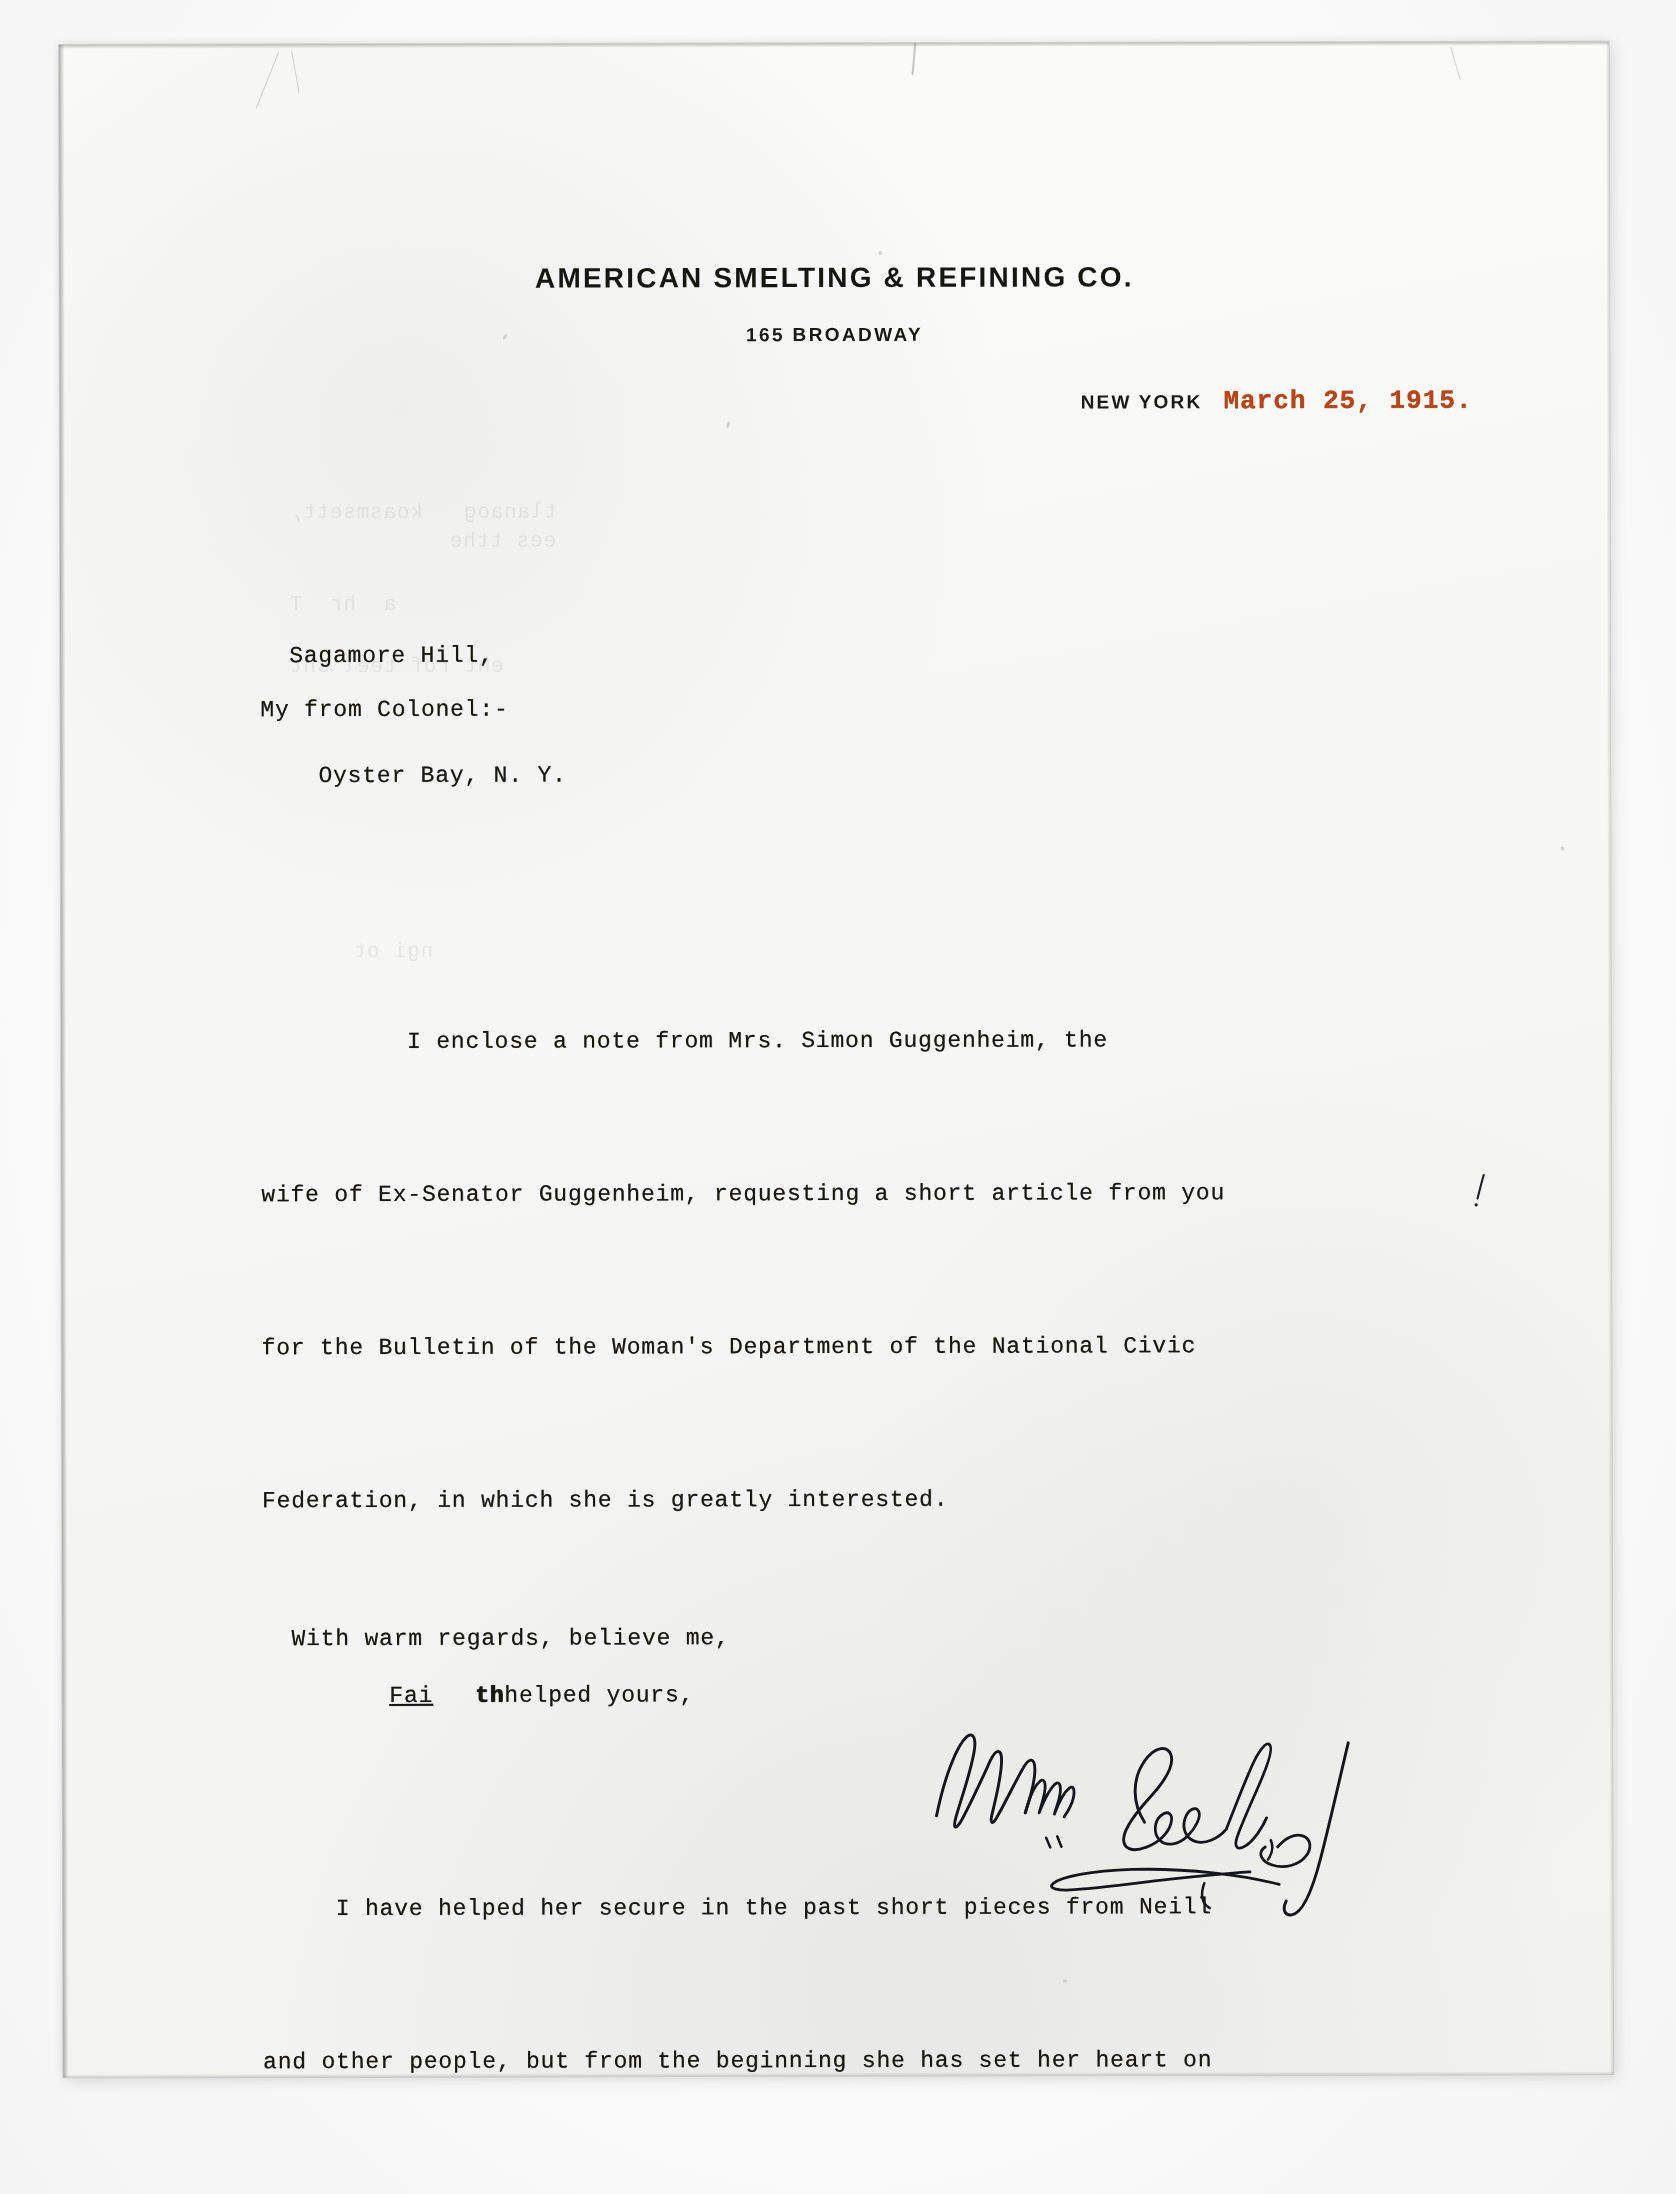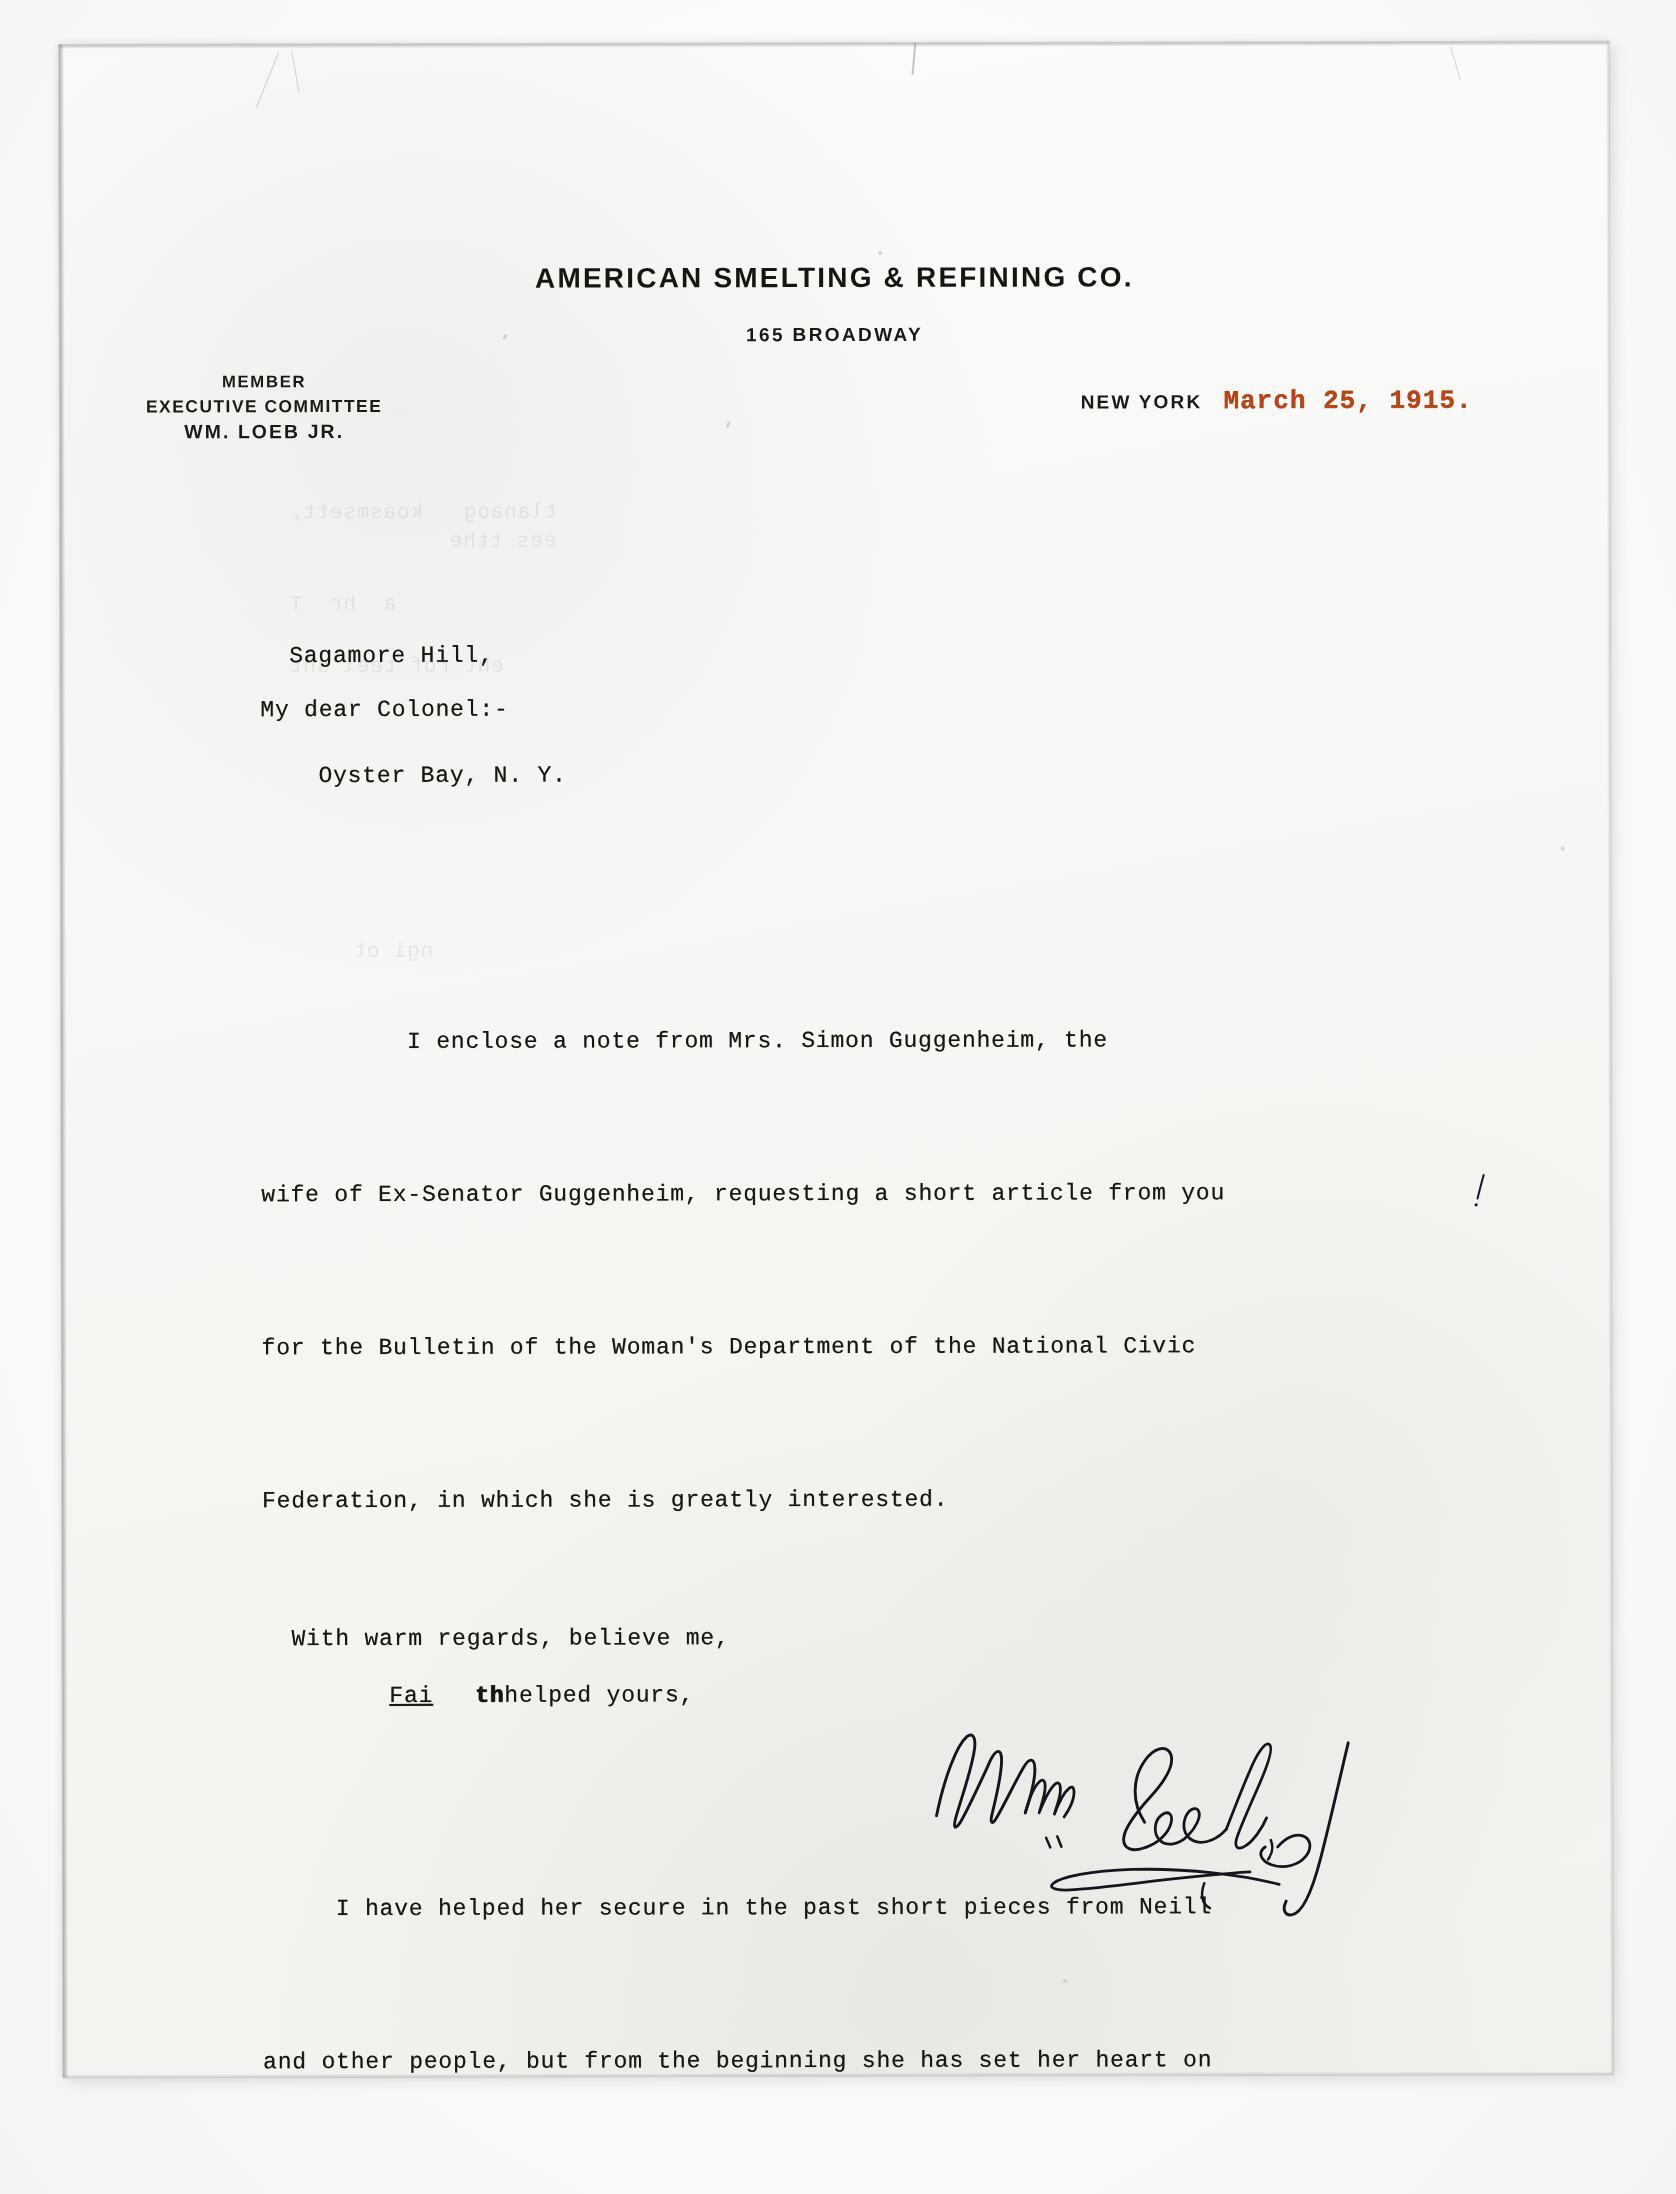--- a/index.html
+++ b/index.html
@@ -297,36 +297,31 @@
 
       <div class="showthrough st1">tlanaog   koasmsett,</div>
       <div class="showthrough st2">ees tthe</div>
       <div class="showthrough st3">a  hr  T</div>
       <div class="showthrough st4">eht rof teel sht</div>
       <div class="showthrough st5">ngi ot</div>
 
       <div class="company-name">AMERICAN SMELTING &amp; REFINING CO.</div>
       <div class="street">165 BROADWAY</div>
 
-      <div class="member-block">
-        <div class="m1">MEMBER</div>
-        <div class="m2">EXECUTIVE COMMITTEE</div>
-        <div class="m3">WM. LOEB JR.</div>
-      </div>
 
       <div class="dateline">
         <span class="city">NEW YORK</span><span class="typed-date">March 25, 1915.</span>
       </div>
 
       <div class="addressee typed">
         <div class="l2">Sagamore Hill,</div>
         <div class="l3">Oyster Bay, N. Y.</div>
       </div>
 
-      <div class="salutation typed">My dear Colonel:-</div>
+      <div class="salutation typed">My from Colonel:-</div>
 
       <div class="body typed">
 
         <div class="para">
           <div>          I enclose a note from Mrs. Simon Guggenheim, the</div>
           <div>wife of Ex-Senator Guggenheim, requesting a short article from you</div>
           <div>for the Bulletin of the Woman's Department of the National Civic</div>
           <div>Federation, in which she is greatly interested.</div>
         </div>
 

